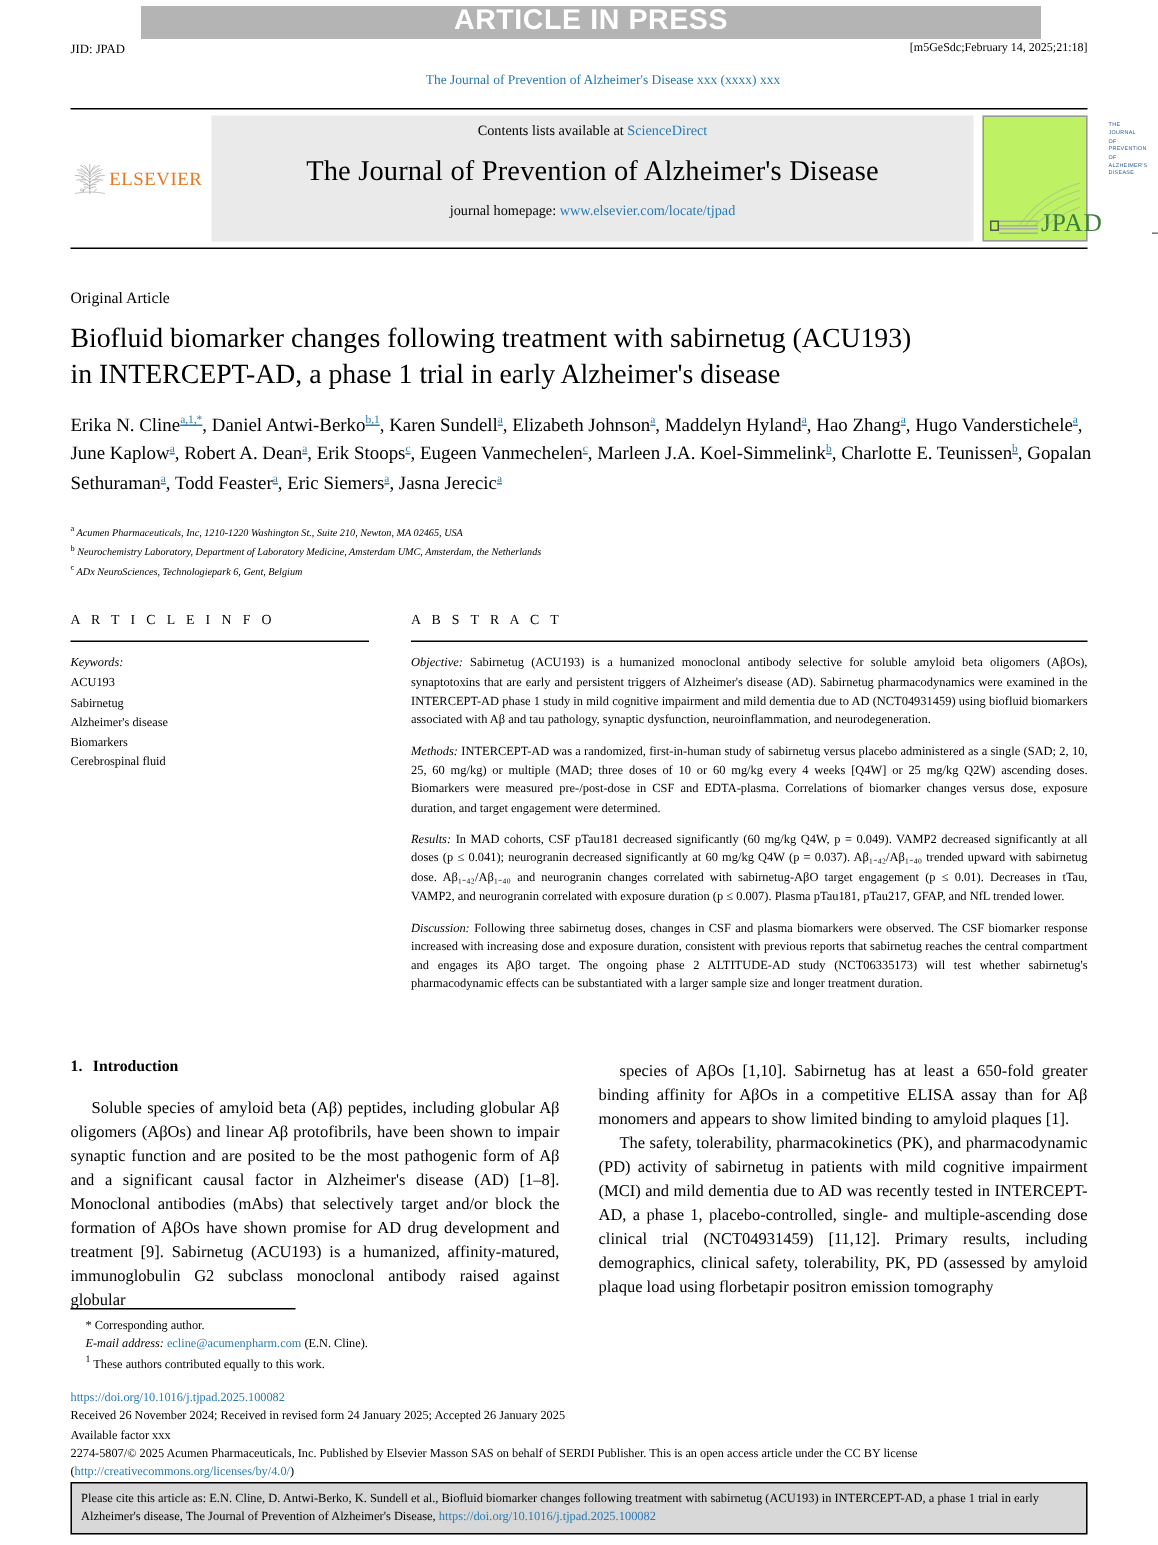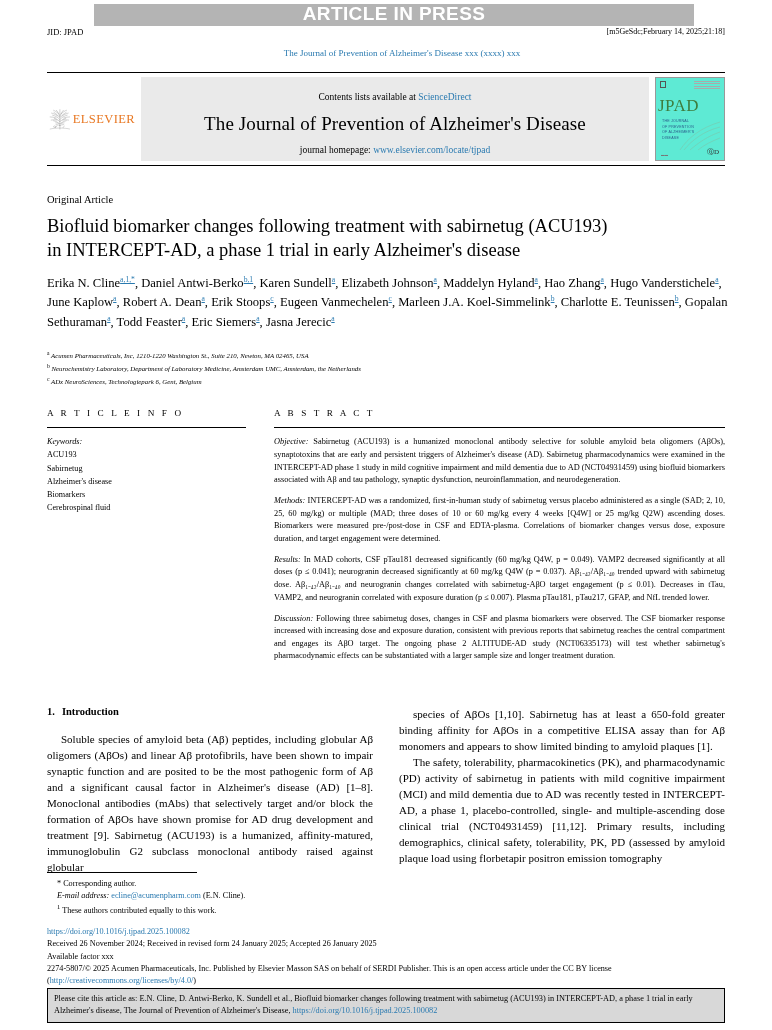--- a/index.html
+++ b/index.html
@@ -82,35 +82,34 @@
     letter-spacing: 0.4px;
     color: #e87722;
     font-weight: normal;
     margin-top: 1px;
   }
   .masthead-center {
     flex: 1;
     background: #eaeaea;
     display: flex;
     flex-direction: column;
-    justify-content: flex-end;
+    justify-content: flex-start;
     align-items: center;
     margin: 0 6px;
     padding: 6px 0;
   }
   .contents-line { font-size: 9.5px; margin-bottom: 7px; }
   .journal-name { font-size: 19px; margin: 4px 0 10px 0; letter-spacing: 0.1px; }
   .homepage-line { font-size: 9.5px; }
   .cover-thumb {
     width: 70px;
     border: 1px solid #999;
-    background: #5eead4;
-    display: flex;
-    flex-direction: column;
-    align-items: flex-start;
+    background: #bef264;
+    display: flex;
+    align-items: flex-end;
     justify-content: space-between;
     padding: 3px 2px;
     position: relative;
   }
   .cover-top-row { width:100%; display:flex; justify-content:space-between; align-items:flex-start; padding:0 2px; }
   .cover-sq { width:6px; height:7px; border:1px solid #555; }
   .cover-tinybars { width: 26px; }
   .cover-tinybars div { height:1px; background:#aaa; margin-bottom:1.4px; }
   .jpad-word {
     font-family: "Liberation Serif", serif;

